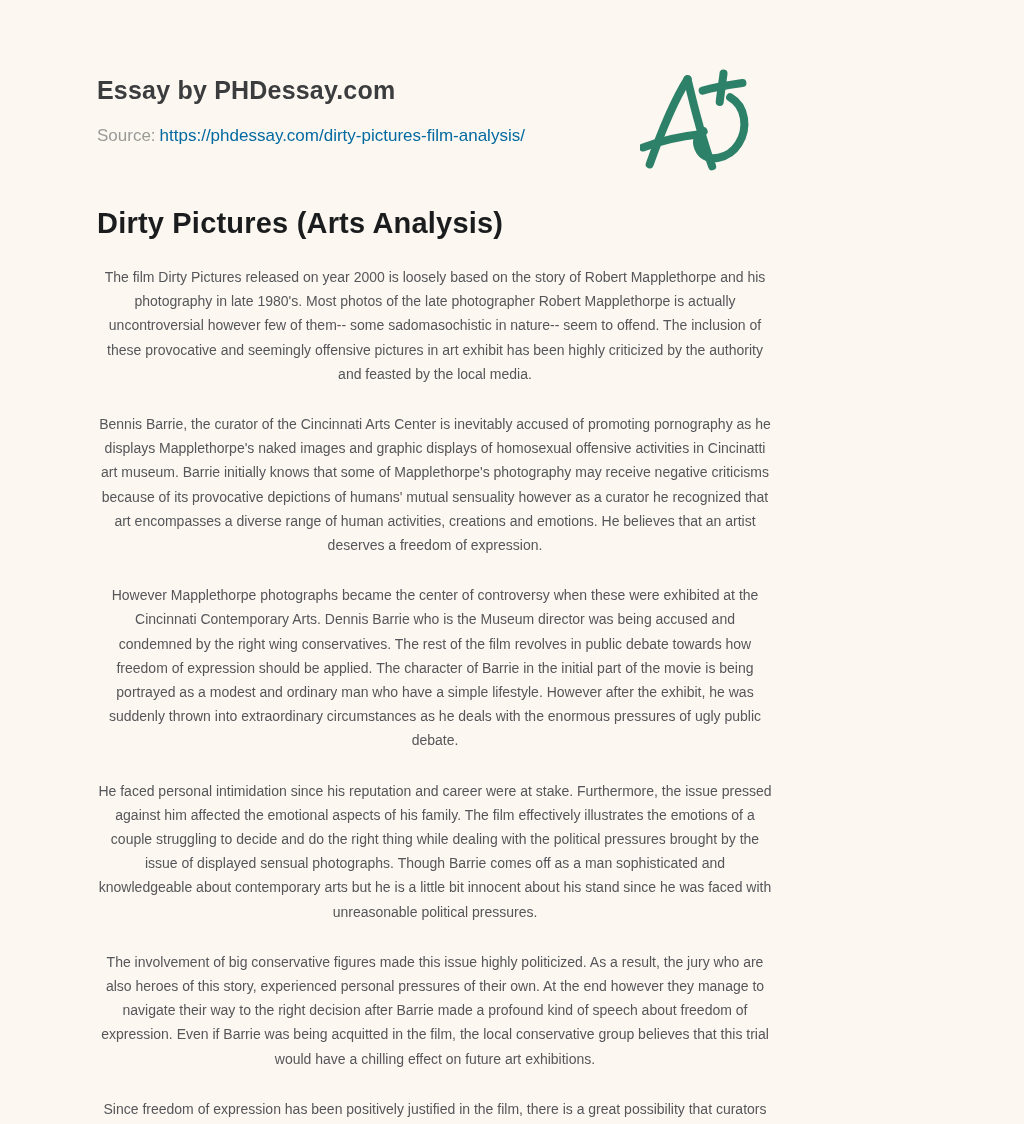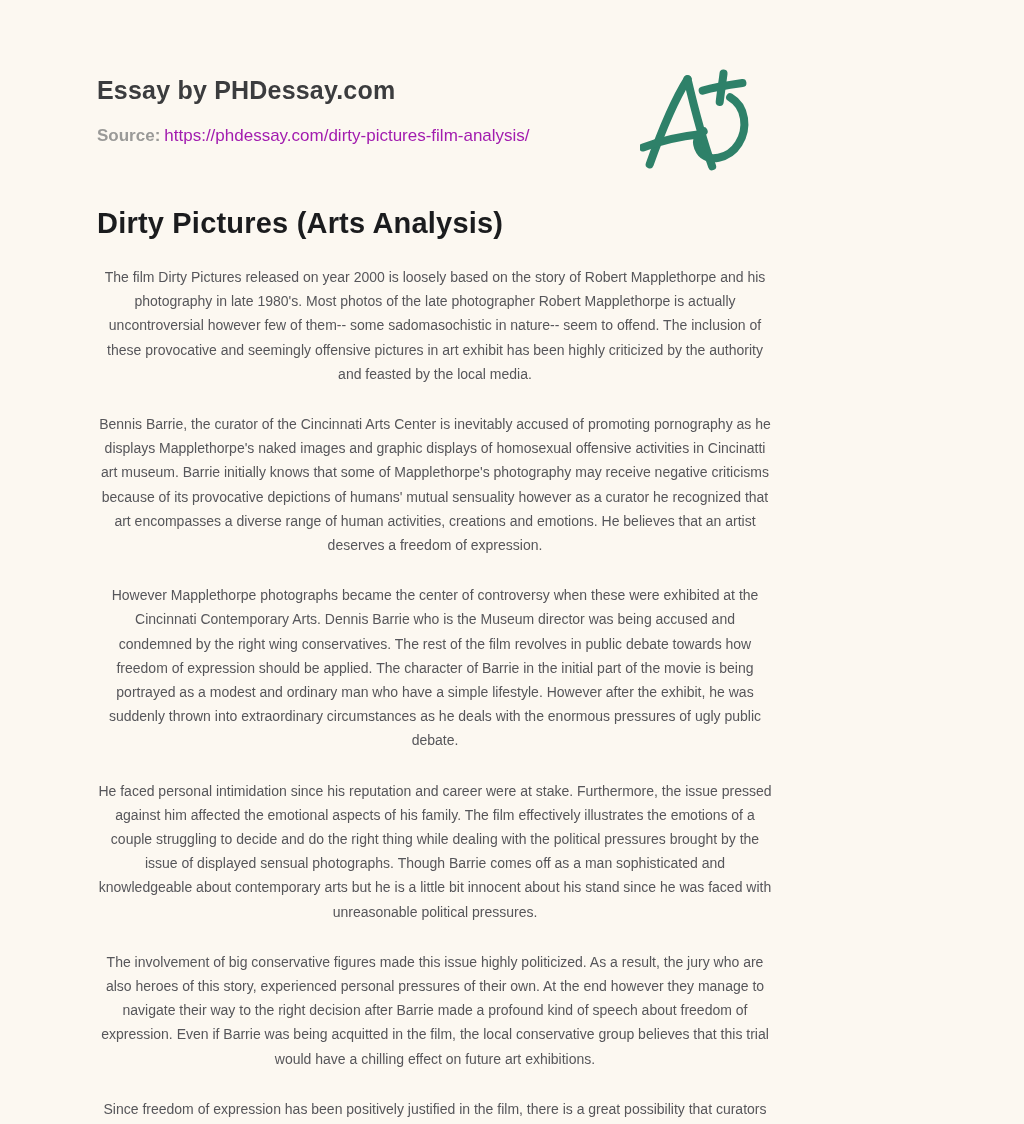--- a/index.html
+++ b/index.html
@@ -19,23 +19,23 @@
   .header-title {
     font-size: 25px;
     font-weight: 700;
     color: #3B3C3E;
     letter-spacing: 0.2px;
   }
   .source-row {
     margin-top: 21px;
     font-size: 17px;
   }
-  .source-label { color: #9A9A98; font-weight: bold; }
+  .source-label { color: #9A9A98; }
   .source-link {
-    color: #a21caf;
+    color: #0369a1;
     text-decoration: none;
     margin-left: 4px;
   }
   .logo {
     position: absolute;
     top: 66px;
     right: 86px;
     width: 114px;
     height: 106px;
   }

